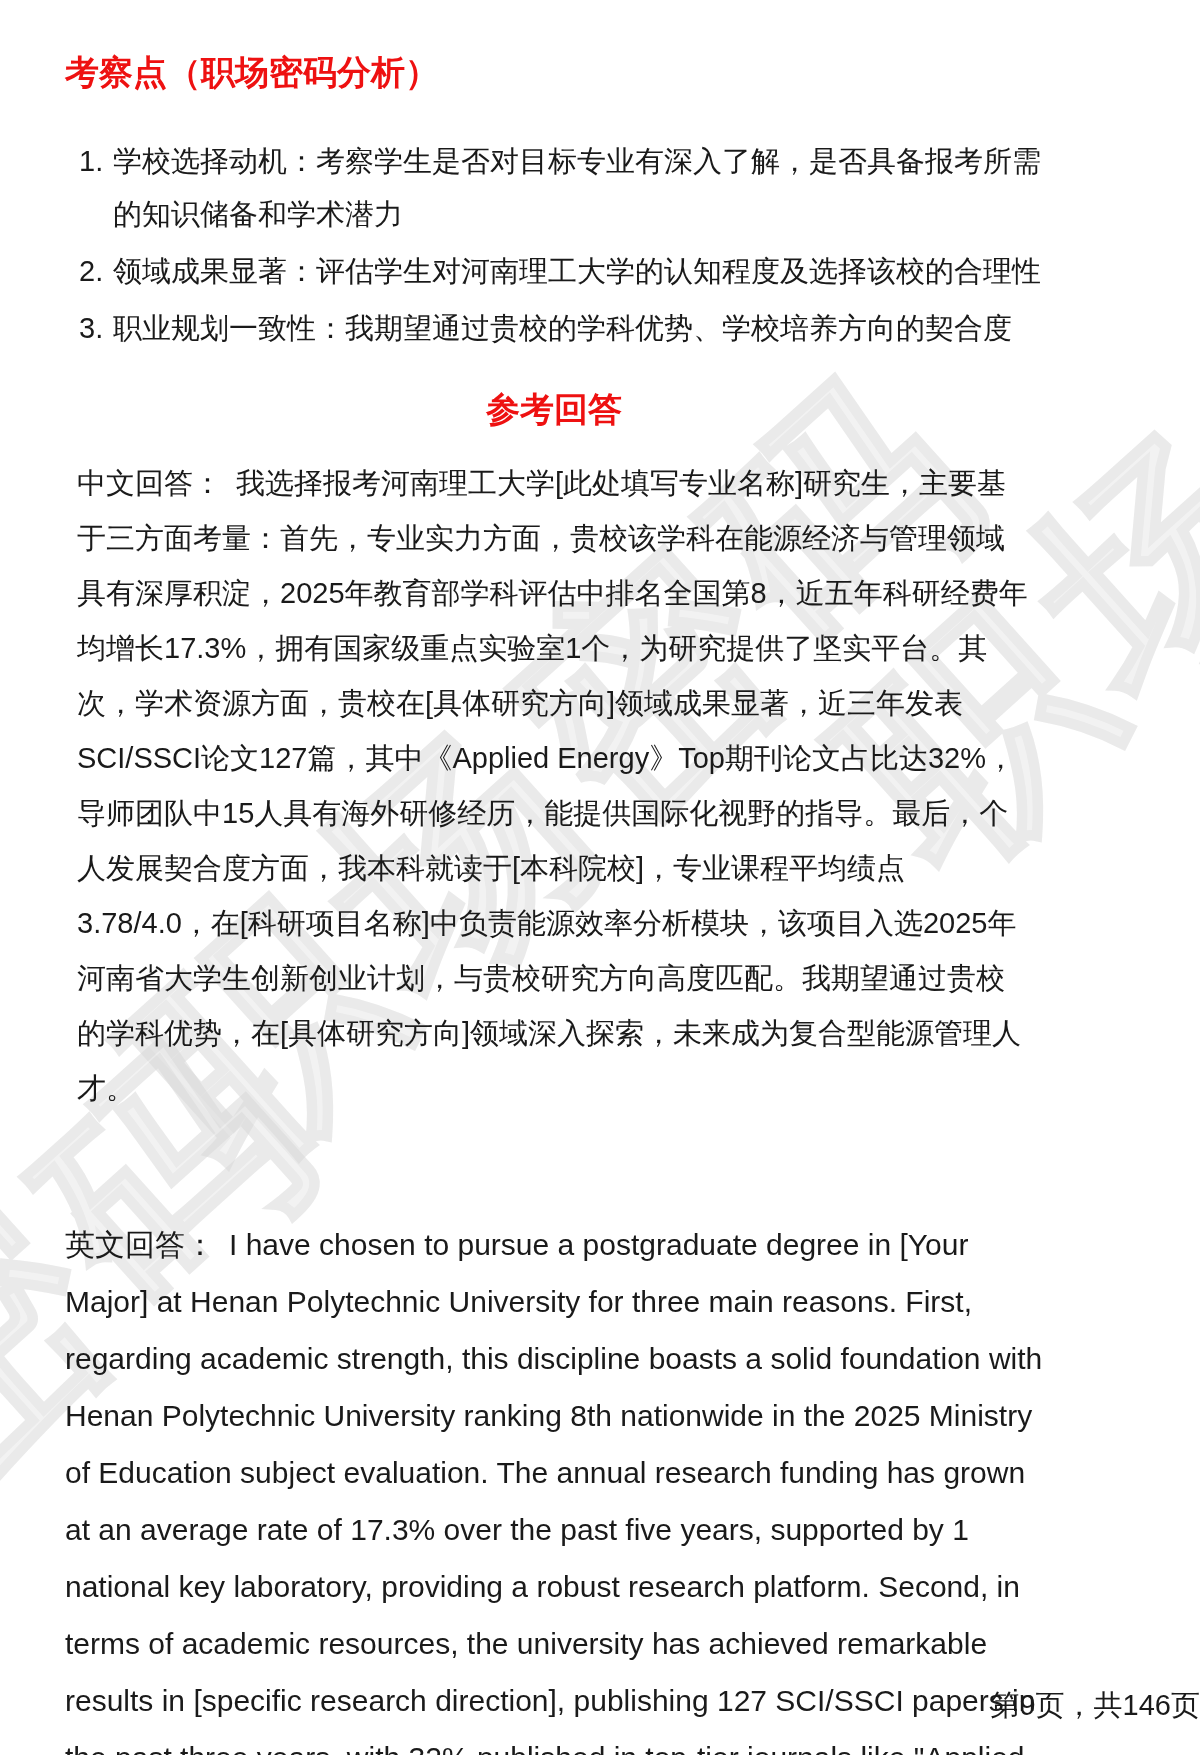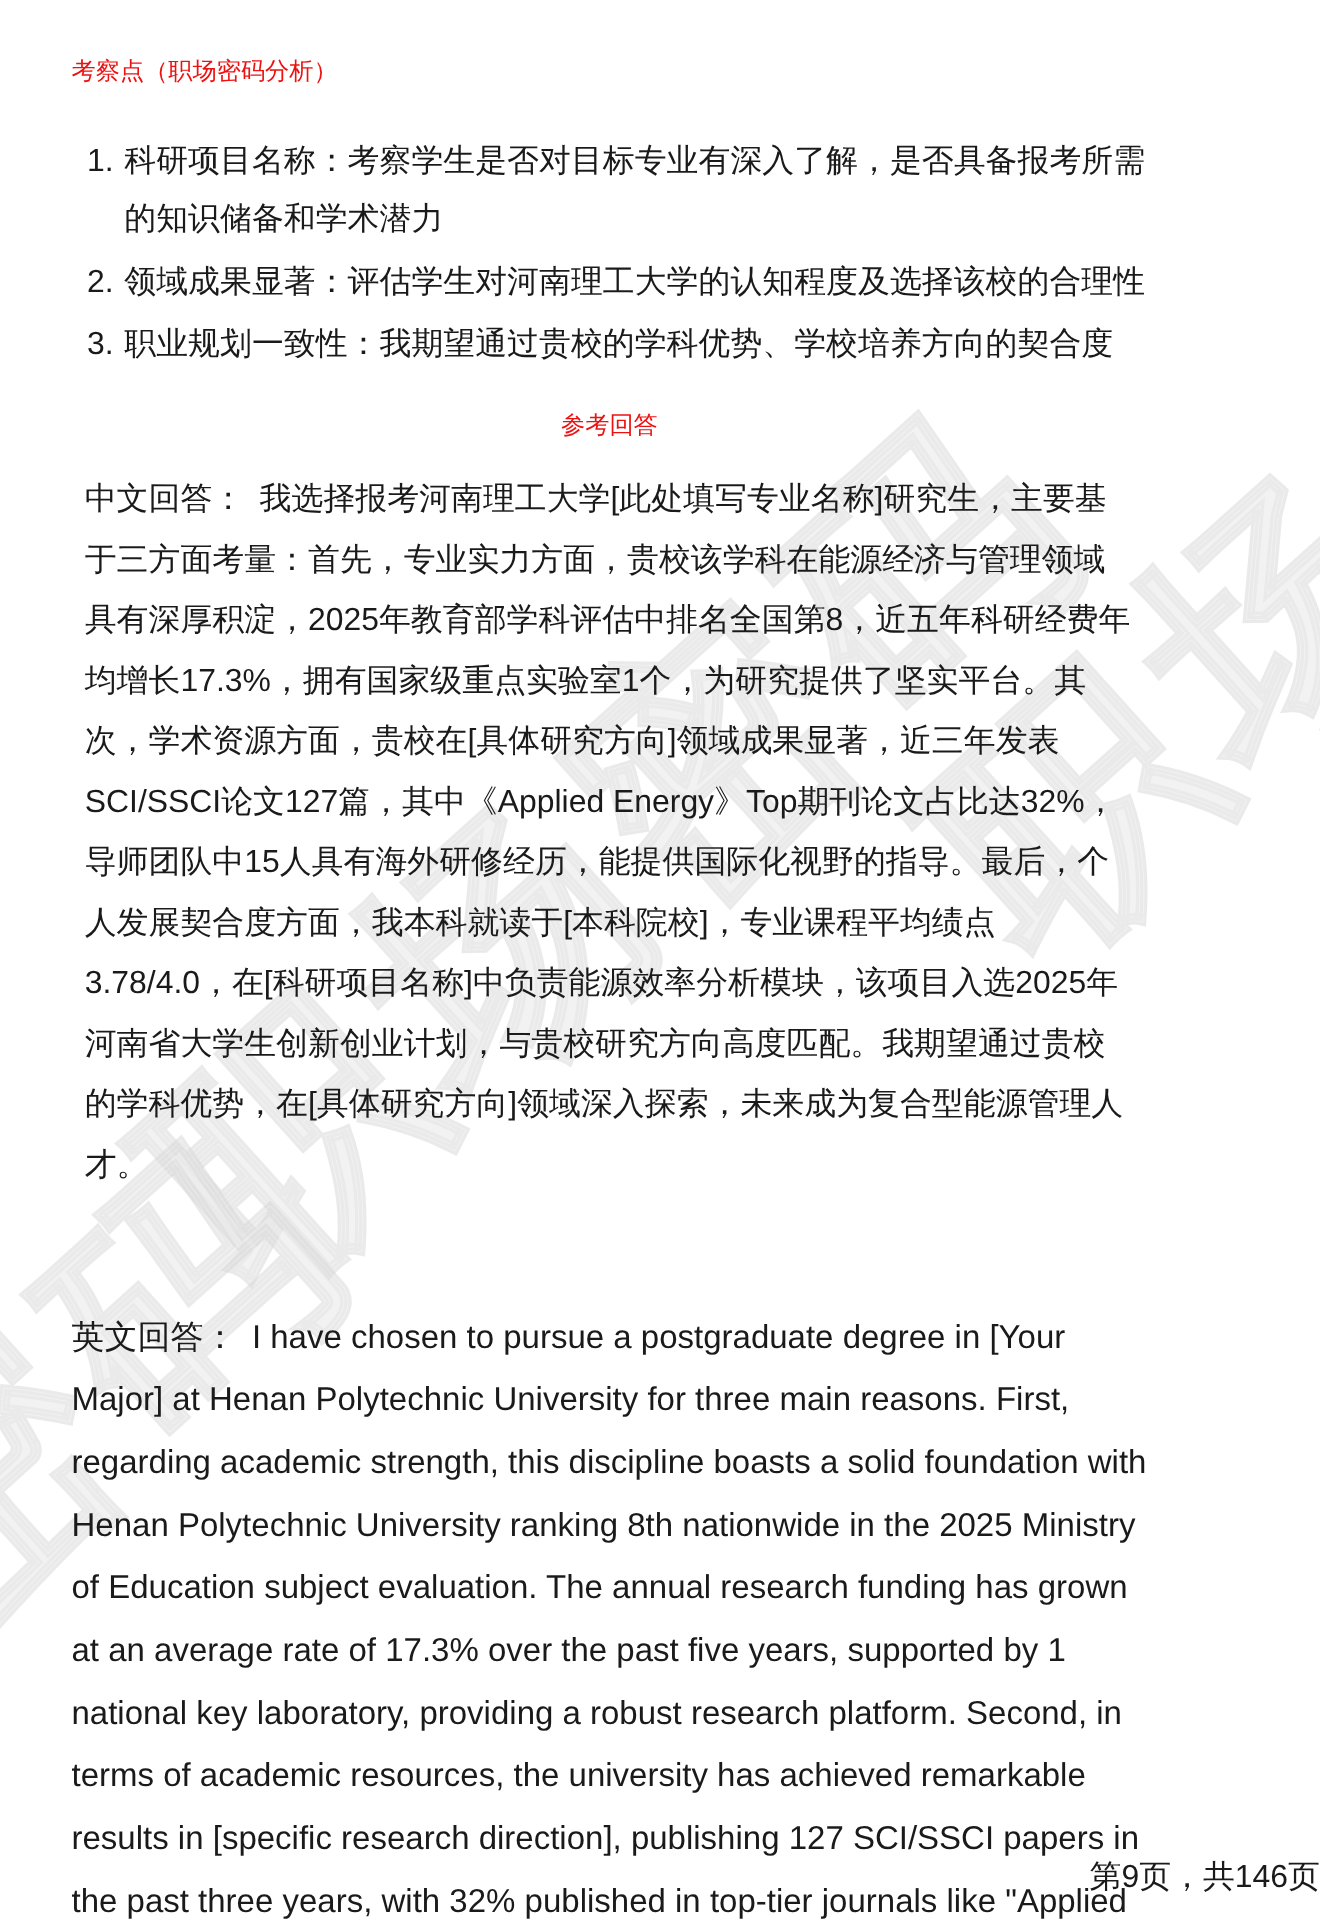--- a/index.html
+++ b/index.html
@@ -42,22 +42,22 @@
   .content{
     position:absolute;
     left:65px;
     top:52px;
     width:978px;
     z-index:1;
   }
   h1.sec,h2.sec{
     margin:0;
     color:var(--accent);
-    font-size:22px;
-    font-weight:400;
+    font-size:34px;
+    font-weight:700;
     line-height:1.2;
   }
   h1.sec{margin-bottom:42px;}
   h2.sec{margin:34px 0 26px 0;text-align:center;}
   ol.points{
     list-style:none;
     margin:0;
     padding:0;
   }
   ol.points li{
@@ -103,21 +103,21 @@
   <div class="watermark wm-topright">职场密码</div>
   <div class="watermark wm-bottomleft">职场密码</div>
 
   <div class="content">
 
     <h1 class="sec">考察点（职场密码分析）</h1>
 
     <ol class="points">
       <li>
         <span class="num">1.</span>
-        <span class="txt">科研项目名称：考察学生是否对目标专业有深入了解，是否具备报考所需的知识储备和学术潜力</span>
+        <span class="txt">学校选择动机：考察学生是否对目标专业有深入了解，是否具备报考所需的知识储备和学术潜力</span>
       </li>
       <li>
         <span class="num">2.</span>
         <span class="txt">领域成果显著：评估学生对河南理工大学的认知程度及选择该校的合理性</span>
       </li>
       <li>
         <span class="num">3.</span>
         <span class="txt">职业规划一致性：我期望通过贵校的学科优势、学校培养方向的契合度</span>
       </li>
     </ol>

